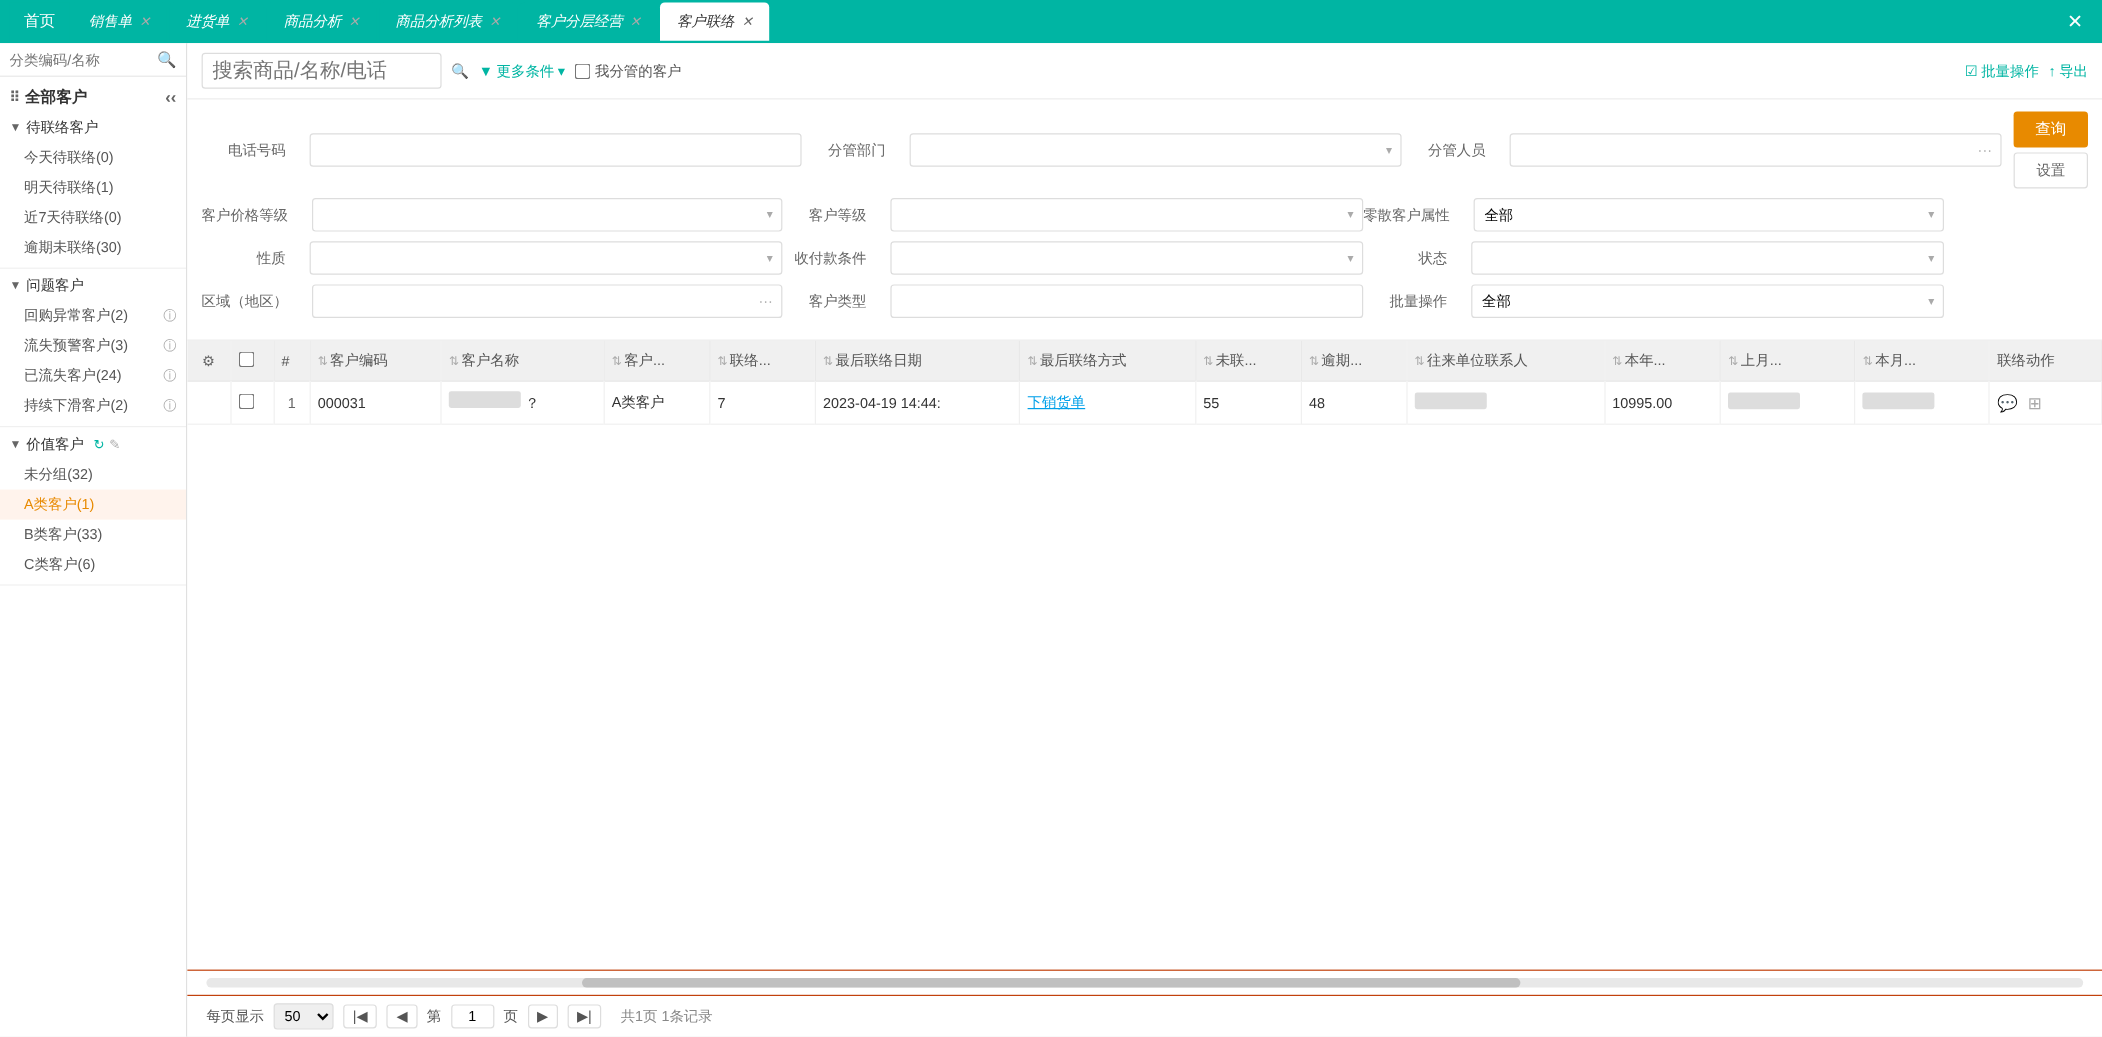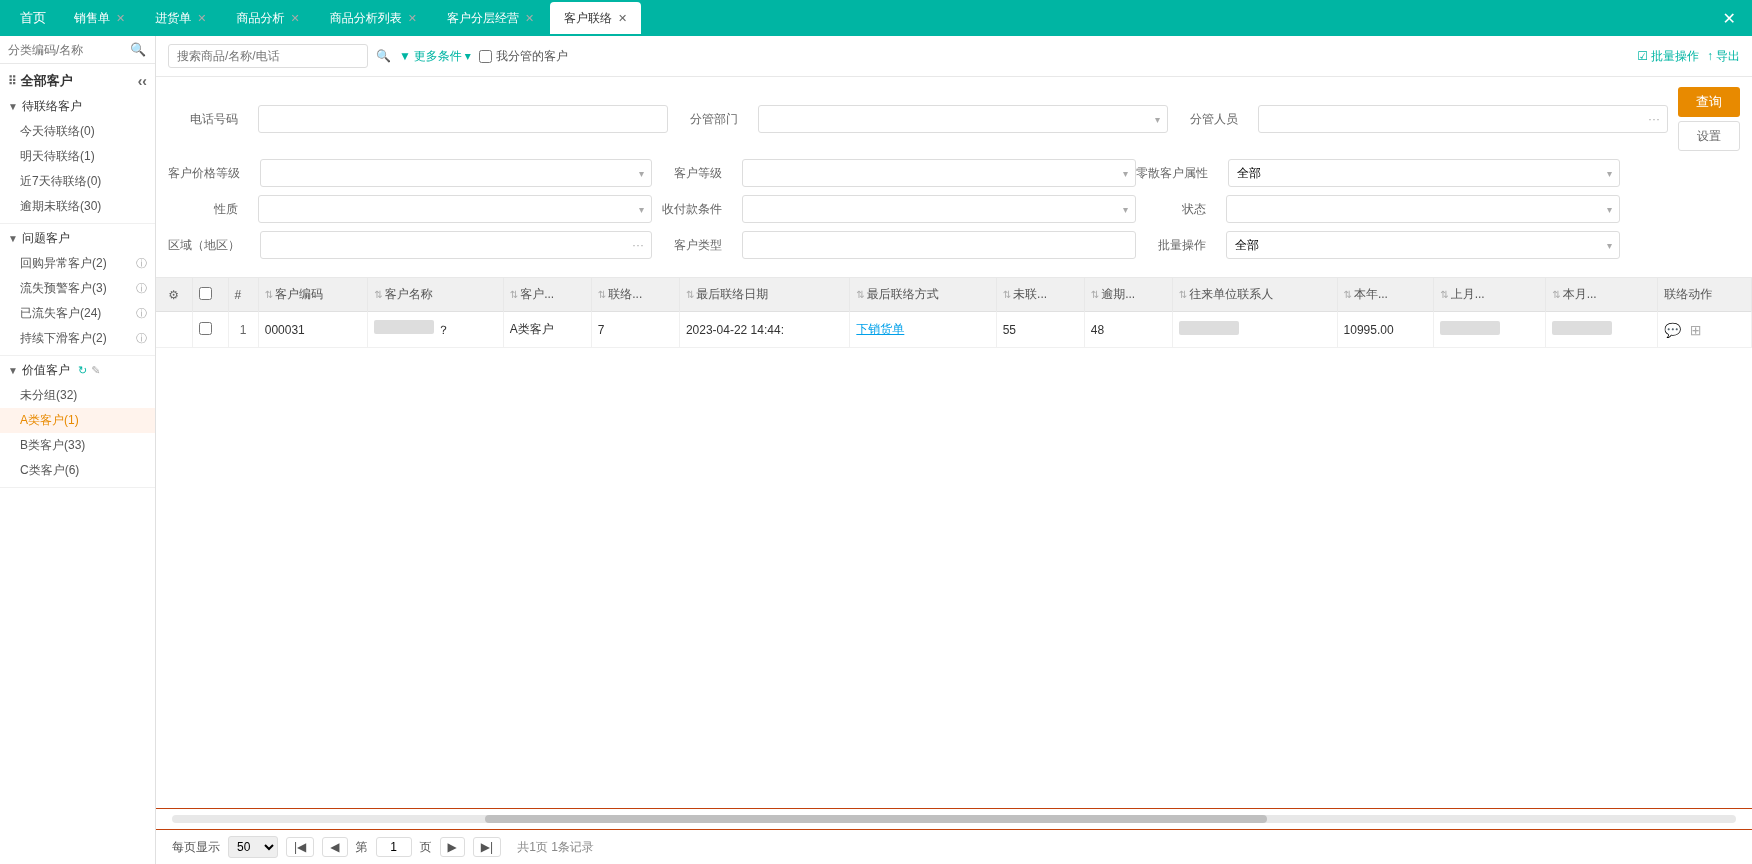--- a/index.html
+++ b/index.html
@@ -19,20 +19,21 @@
       color: #fff;
       padding: 6px 14px;
       border-radius: 4px 4px 0 0;
       cursor: pointer;
       display: flex;
       align-items: center;
       gap: 6px;
       height: 32px;
       font-size: 13px;
       white-space: nowrap;
+      font-style: italic;
     }
     .nav-tab.active {
       background: #fff;
       color: #333;
     }
     .nav-tab .close-x {
       color: #aaa;
       font-size: 11px;
       cursor: pointer;
     }
@@ -141,21 +142,21 @@
       align-items: center;
       gap: 8px;
       border-bottom: 1px solid #e8e8e8;
     }
     .filter-search-input {
       border: 1px solid #ddd;
       border-radius: 3px;
       padding: 4px 8px;
       width: 200px;
       outline: none;
-      font-size: 12px;
+      font-size: 17px;
     }
     .filter-search-icon { color: #00b5a3; cursor: pointer; }
     .filter-more {
       color: #00b5a3;
       cursor: pointer;
       display: flex;
       align-items: center;
       gap: 3px;
       font-size: 12px;
     }
@@ -631,21 +632,21 @@
               <input type="checkbox" style="">
             </td>
             <td class="row-num">1</td>
             <td>000031</td>
             <td>
               <span class="blurred-cell"></span>
               <span>？</span>
             </td>
             <td>A类客户</td>
             <td>7</td>
-            <td>2023-04-22 14:44:</td>
+            <td>2023-04-19 14:44:</td>
             <td>
               <span class="td-link">下销货单</span>
             </td>
             <td>55</td>
             <td>48</td>
             <td>
               <span class="blurred-cell"></span>
             </td>
             <td>10995.00</td>
             <td>

